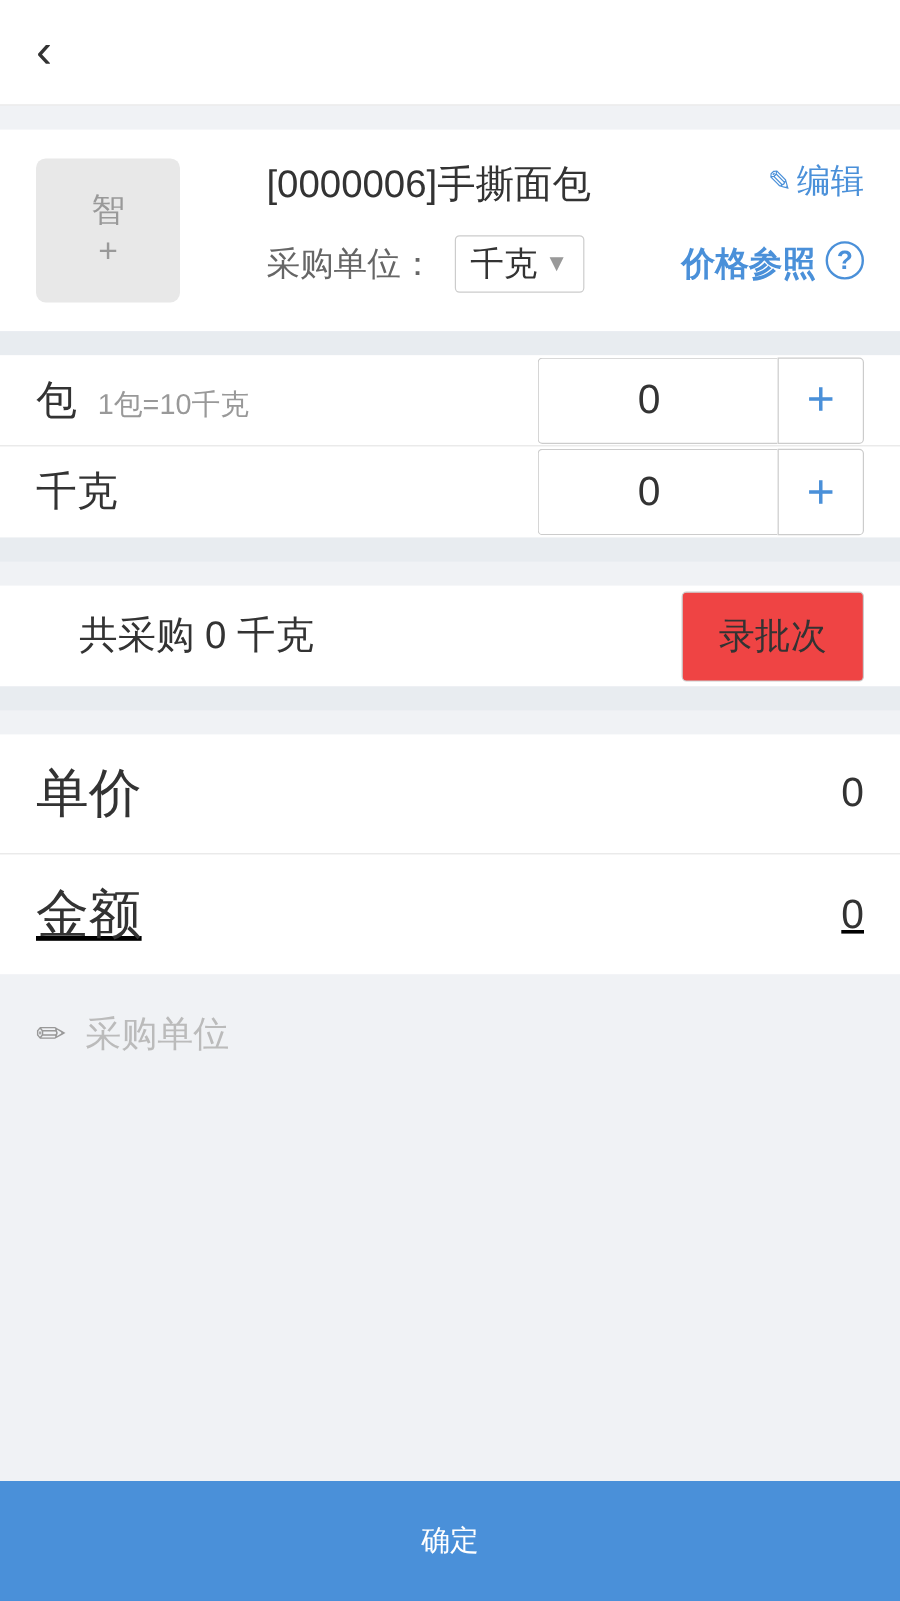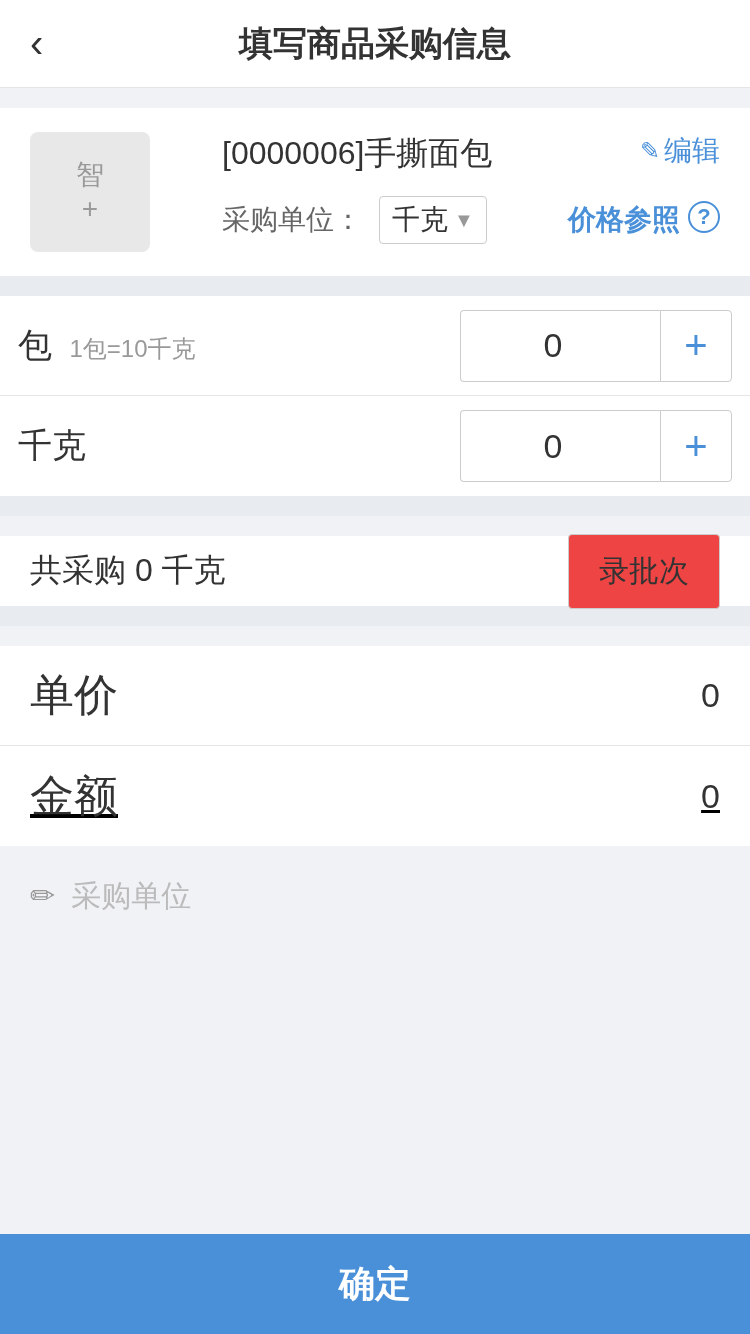--- a/index.html
+++ b/index.html
@@ -161,22 +161,22 @@
       background: #e8ecf0;
     }
 
     
     .input-section {
       background: #fff;
     }
     .input-row {
       display: flex;
       align-items: center;
-      padding: 0 18px;
-      height: 100px;
+      padding: 0 30px;
+      height: 76px;
       border-bottom: 1px solid #e5e5e5;
     }
     .input-row:last-child {
       border-bottom: none;
     }
     .input-label {
       font-size: 34px;
       color: #333;
       flex: 1;
     }
@@ -219,21 +219,22 @@
     
     .summary-section {
       background: #fff;
       margin-top: 20px;
     }
     .summary-row {
       display: flex;
       align-items: center;
       justify-content: space-between;
       padding: 0 30px;
-      height: 70px;
+      height: 84px;
+      margin-left: 36px;
     }
     .summary-text {
       font-size: 32px;
       color: #333;
     }
     .record-btn {
       border: 1px solid #ccc;
       background: #ef4444;
       border-radius: 4px;
       padding: 16px 30px;
@@ -295,39 +296,38 @@
       left: 0;
       width: 750px;
       height: 100px;
       background: #4a90d9;
       display: flex;
       align-items: center;
       justify-content: center;
       cursor: pointer;
     }
     .confirm-btn-text {
-      font-size: 36px;
+      font-size: 24px;
       color: #fff;
-      font-weight: 700;
+      font-weight: 400;
     }
 
     
     .main-content {
       padding-bottom: 100px;
     }
   </style>
 </head>
 <body>
 
 <div class="main-content">
 
 
   <div class="nav-bar">
     <span class="nav-back">‹</span>
-    <span class="nav-title">填写商品采购信息</span>
   </div>
 
   <div class="product-card">
     <div class="product-image">
       <div class="product-image-logo">
         <div>智</div>
         <div>+</div>
       </div>
     </div>
     <div class="product-info">

